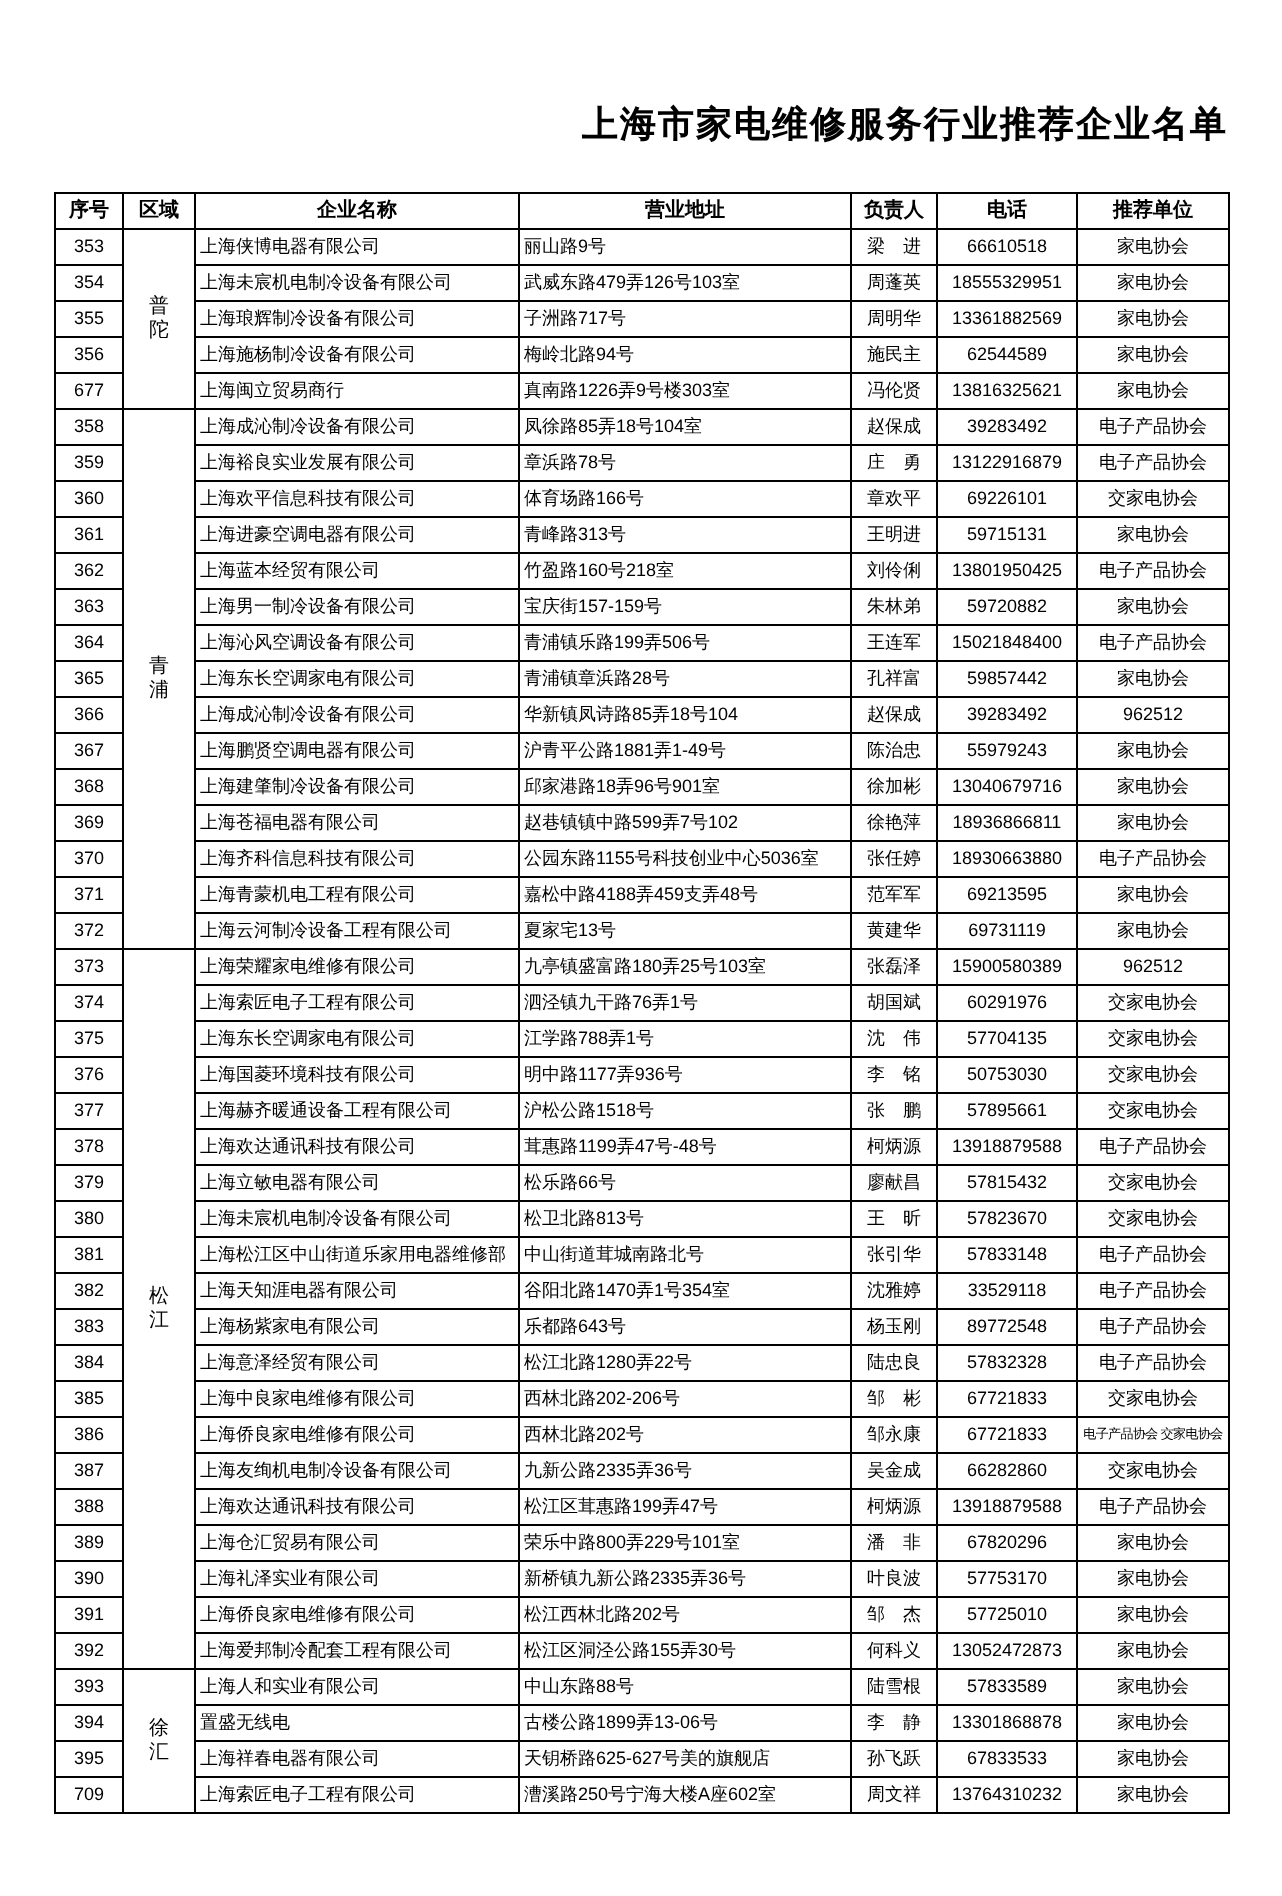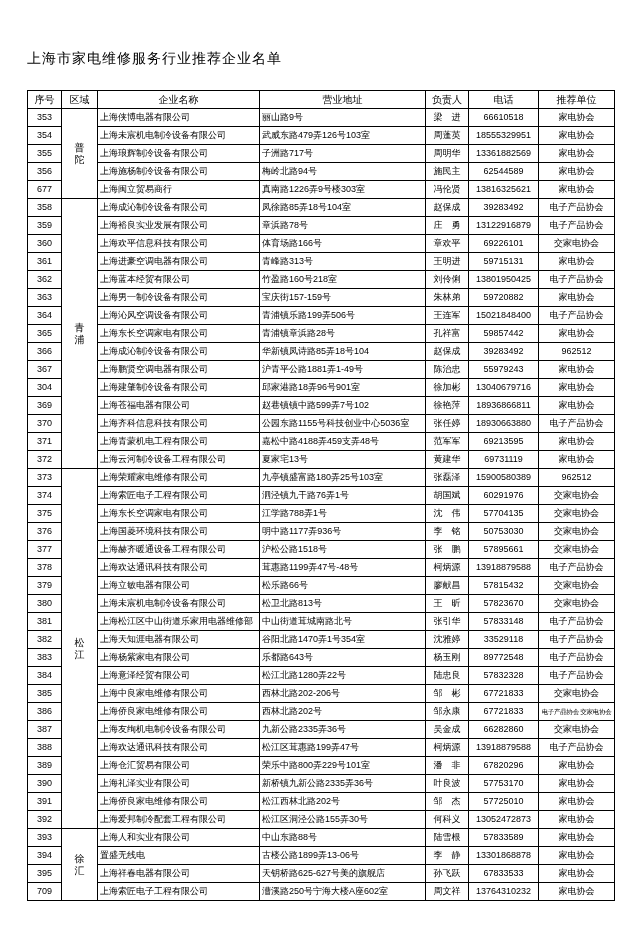--- a/index.html
+++ b/index.html
@@ -8,23 +8,23 @@
     font-family:"Liberation Sans","DejaVu Sans",sans-serif;
     color:#000;
   }
   .page {
     box-sizing:border-box;
     width:641px; height:948px;
     padding:50px 27px 0 27px;
     background:#fff;
   }
   .doc-title {
-    font-size:14px;
-    font-weight:normal;
-    text-align:left;
+    font-size:18px;
+    font-weight:bold;
+    text-align:right;
     margin:0 0 22px 0;
     letter-spacing:1px;
     white-space:nowrap;
   }
   table.company-table {
     border-collapse:collapse;
     width:587px;
     table-layout:fixed;
   }
   .company-table th, .company-table td {
@@ -32,21 +32,21 @@
     font-size:9px;
     line-height:1.15;
     padding:1px 2px;
     height:15px;
     text-align:center;
     overflow:hidden;
     white-space:nowrap;
     box-sizing:content-box;
   }
   .company-table th {
-    font-weight:normal;
+    font-weight:bold;
     font-size:10px;
   }
   .company-table td.left { text-align:left; }
   .company-table td.district {
     white-space:pre-line;
     font-size:10px;
     letter-spacing:0;
     vertical-align:middle;
   }
   .company-table td.small { font-size:6.5px; letter-spacing:-0.3px; }
@@ -197,21 +197,21 @@
         </tr>
         <tr>
           <td>367</td>
           <td class="left">上海鹏贤空调电器有限公司</td>
           <td class="left">沪青平公路1881弄1-49号</td>
           <td>陈治忠</td>
           <td>55979243</td>
           <td>家电协会</td>
         </tr>
         <tr>
-          <td>304</td>
+          <td>368</td>
           <td class="left">上海建肇制冷设备有限公司</td>
           <td class="left">邱家港路18弄96号901室</td>
           <td>徐加彬</td>
           <td>13040679716</td>
           <td>家电协会</td>
         </tr>
         <tr>
           <td>369</td>
           <td class="left">上海苍福电器有限公司</td>
           <td class="left">赵巷镇镇中路599弄7号102</td>

